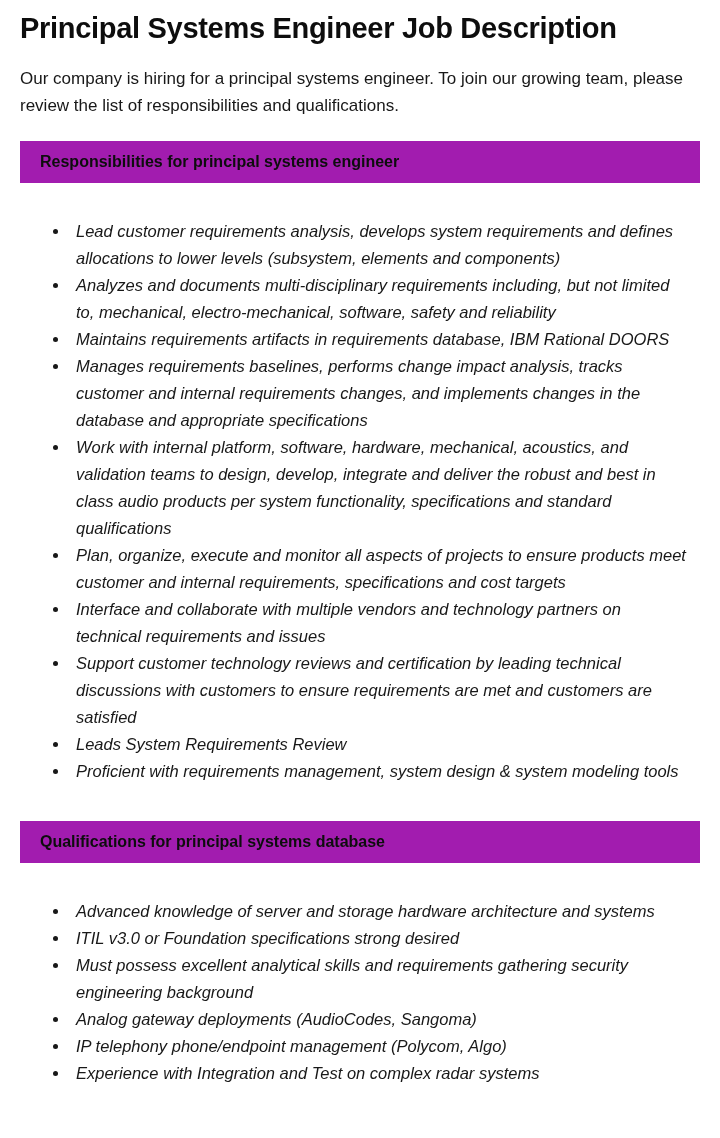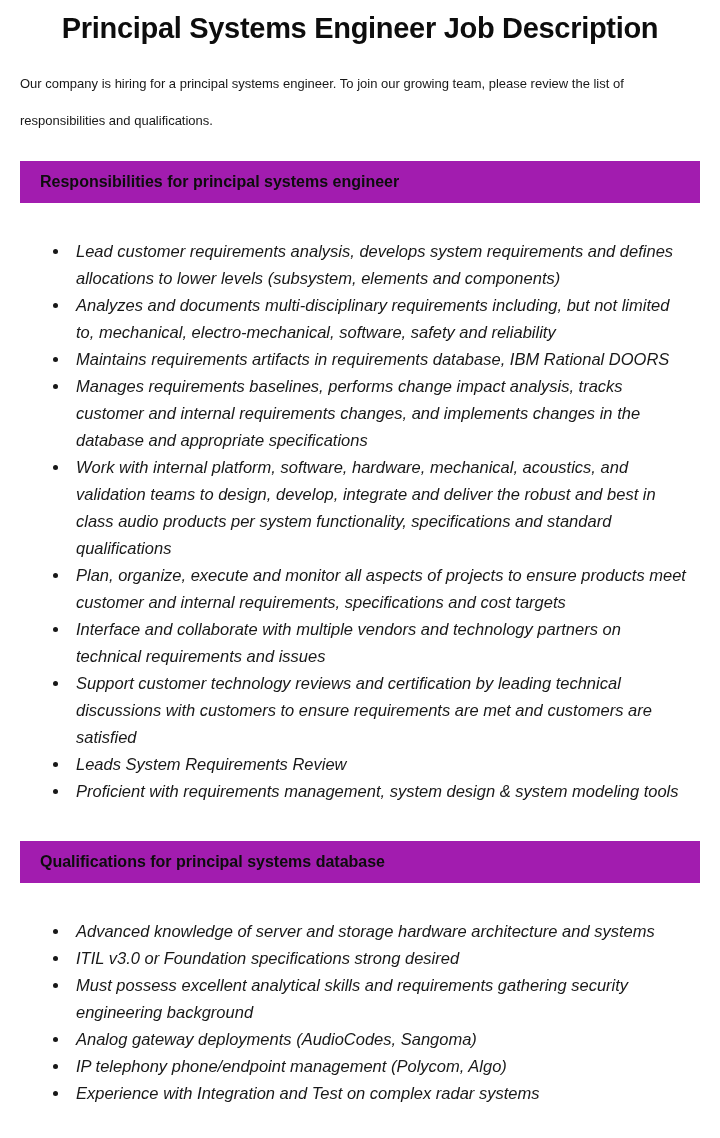--- a/index.html
+++ b/index.html
@@ -12,28 +12,28 @@
     color: #181818;
   }
   .doc {
     width: 720px;
     min-height: 1138px;
     padding: 0 20px 24px 20px;
   }
   .page-title {
     font-size: 29px;
     font-weight: bold;
-    text-align: center;
+    text-align: left;
     letter-spacing: -0.3px;
     padding: 12px 0 16px 0;
     color: #0d0d0d;
   }
   .intro {
-    font-size: 13px;
-    line-height: 37px;
+    font-size: 17px;
+    line-height: 27px;
     margin: 4px 0 22px 0;
   }
   .section-bar {
     background: #a21caf;
     font-size: 16px;
     font-weight: bold;
     color: #0d0d0d;
     padding: 12px 20px;
     margin: 0;
   }

